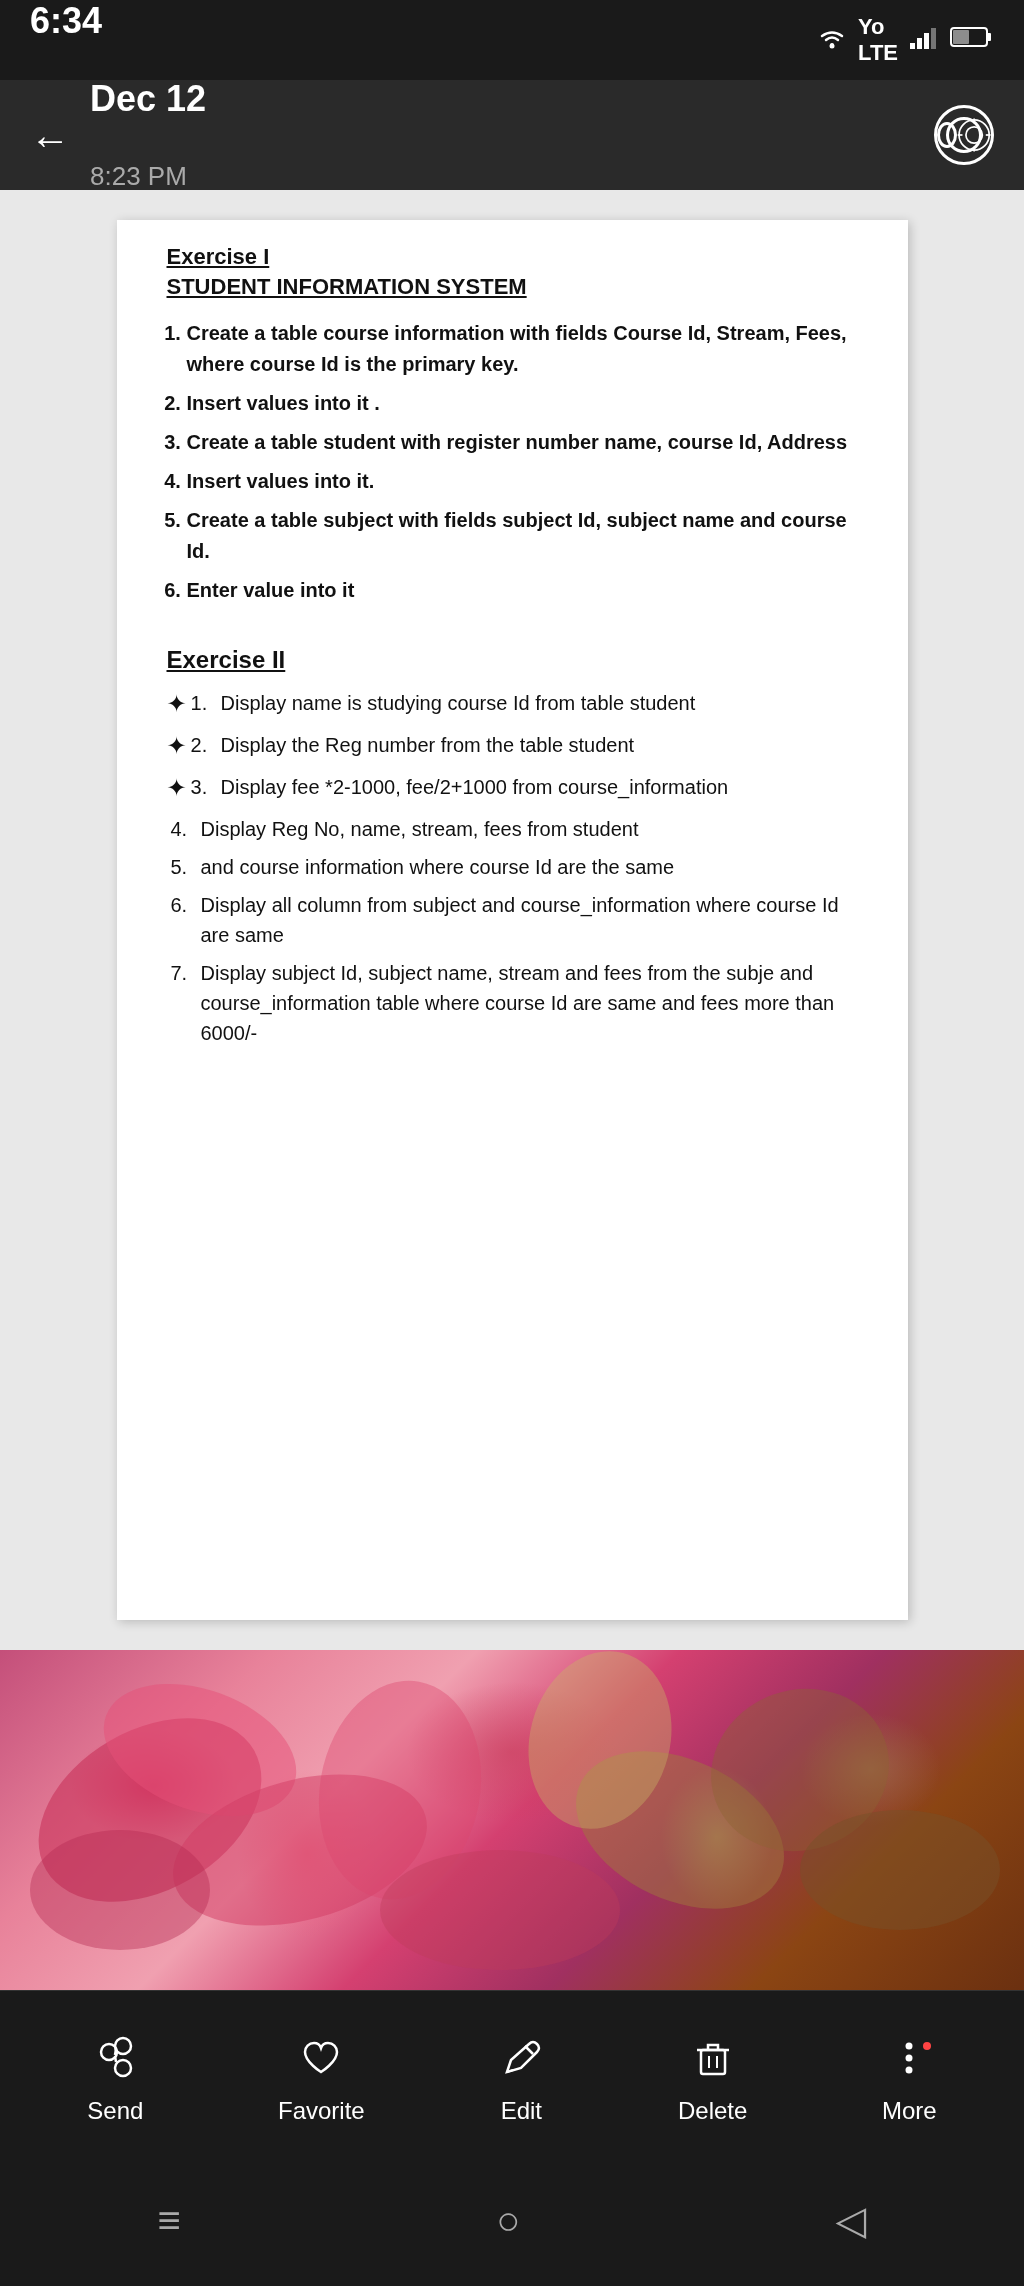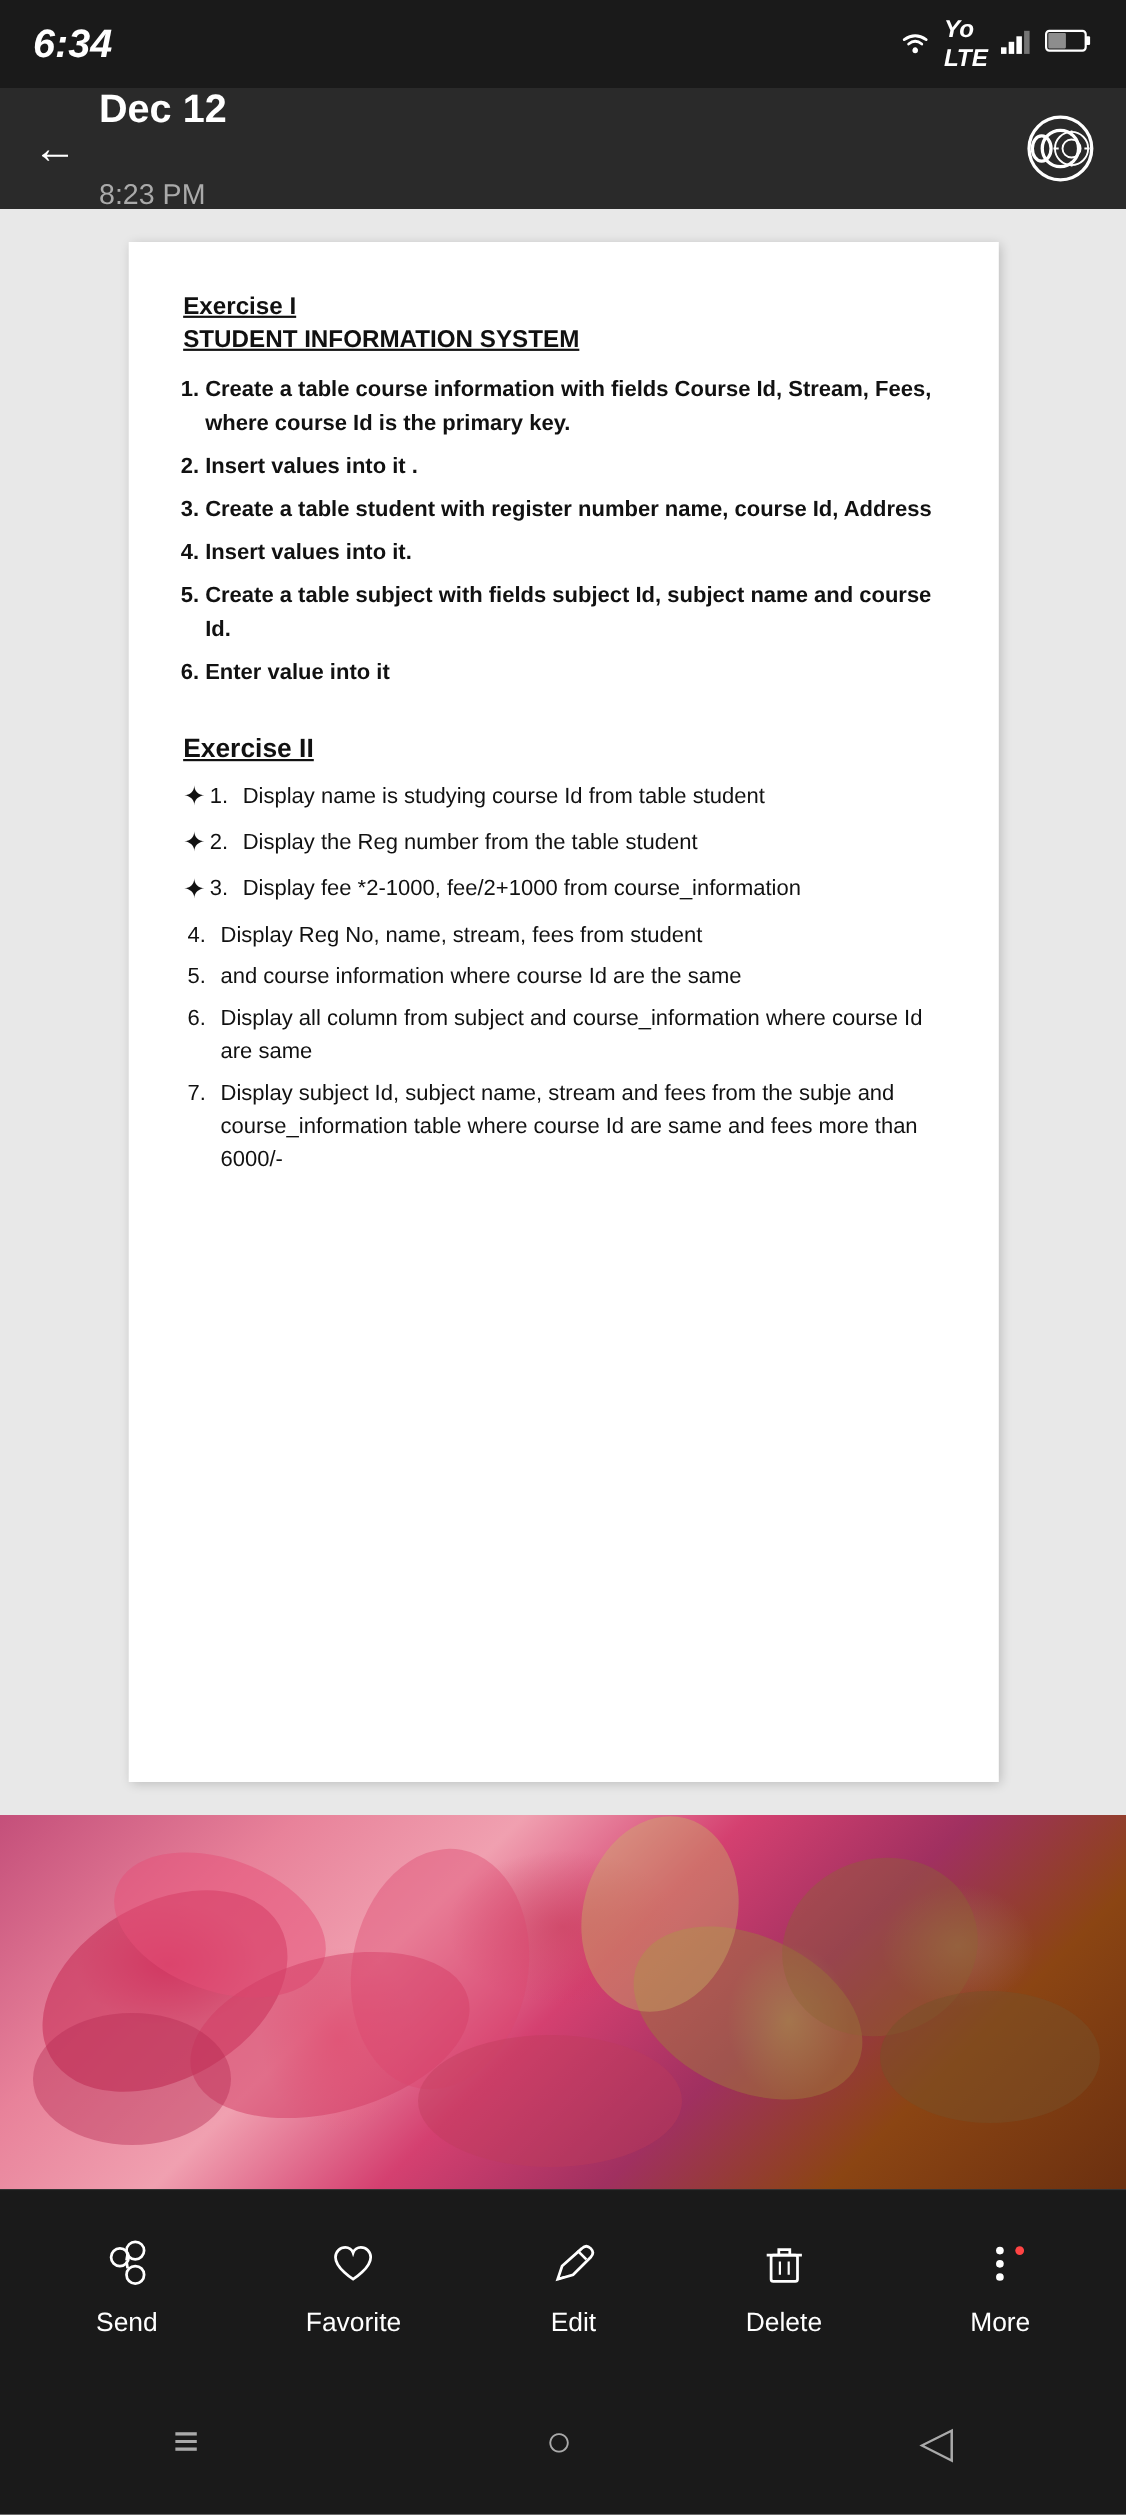--- a/index.html
+++ b/index.html
@@ -13,24 +13,22 @@
       overflow: hidden;
       position: relative;
     }
 
     
     .status-bar {
       width: 100%;
       height: 80px;
       background: #1a1a1a;
       display: flex;
-      align-items: center;
       justify-content: space-between;
-      padding: 18px 30px;
-      font-style: italic;
+      padding: 0 30px;
     }
     .status-time {
       color: white;
       font-size: 36px;
       font-weight: bold;
     }
     .status-icons {
       display: flex;
       align-items: center;
       gap: 10px;
@@ -104,21 +102,21 @@
       width: 100%;
       background: #e8e8e8;
       padding: 30px 20px;
       min-height: 1460px;
     }
 
     .document-paper {
       background: white;
       width: 791px;
       margin: 0 auto;
-      padding: 45px 50px;
+      padding: 24px 50px;
       min-height: 1400px;
       box-shadow: 2px 2px 10px rgba(0,0,0,0.2);
       position: relative;
     }
 
     .exercise-title {
       font-size: 22px;
       font-weight: bold;
       text-decoration: underline;
       margin-bottom: 4px;

